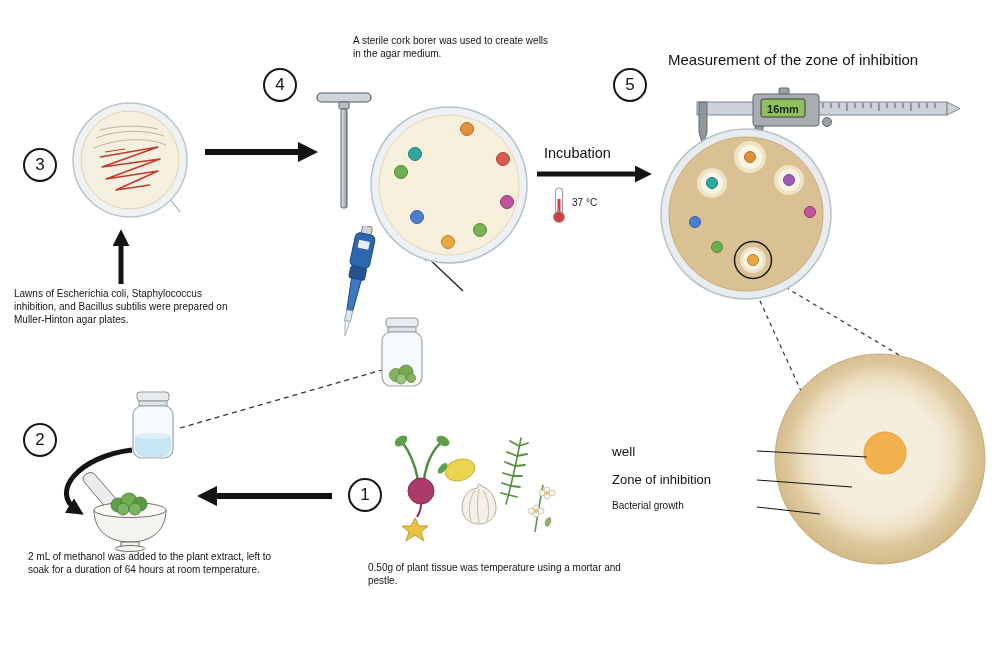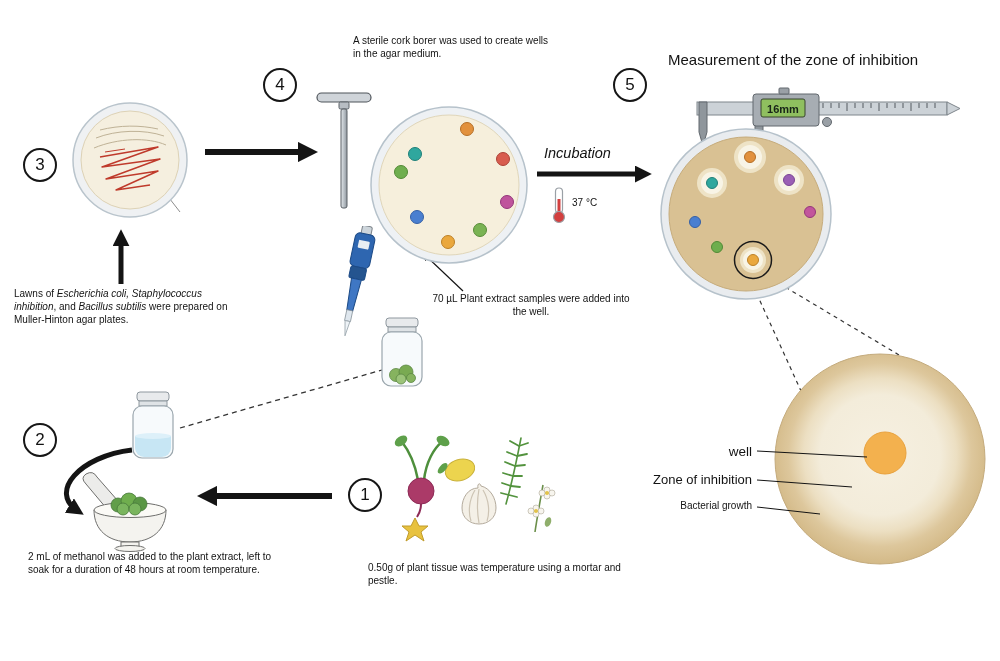--- a/index.html
+++ b/index.html
@@ -5,23 +5,23 @@
   * { margin:0; padding:0; box-sizing:border-box; }
   body { font-family:"Liberation Sans", sans-serif; background:#ffffff; }
   #canvas { position:relative; width:1000px; height:661px; background:#ffffff; color:#131313; overflow:hidden; }
   .abs { position:absolute; }
   .overlay { pointer-events:none; }
   .step-circle {
     position:absolute; width:34px; height:34px; border:2px solid #161616; border-radius:50%;
     background:#fff; display:flex; align-items:center; justify-content:center; font-size:17px;
   }
   .caption { position:absolute; font-size:10px; line-height:1.28; }
-  .italic { font-style:italic; }
+  .italic { }
   .centered { text-align:center; }
-  .right { text-align:right; }
+  .right { }
   svg text { font-family:"Liberation Sans", sans-serif; }
 </style>
 </head>
 <body>
 
 <div id="canvas">
 
   <svg class="abs overlay" style="left:0;top:0" width="1000" height="661" viewBox="0 0 1000 661">
     <defs>
       <marker id="ahBig" viewBox="0 0 10 10" refX="6" refY="5" markerWidth="3.4" markerHeight="3.4" orient="auto-start-reverse">
@@ -122,21 +122,20 @@
     <rect x="16" y="11" width="28" height="5" fill="#dfe3e6" stroke="#8e979e"></rect>
     <rect x="10" y="16" width="40" height="54" rx="9" fill="#f7fafc" stroke="#9aa6ad" stroke-width="1.2"></rect>
     <g stroke="#5b8742" stroke-width="0.8">
       <circle cx="24" cy="59" r="6.5" fill="#86b35f"></circle>
       <circle cx="34" cy="56" r="7" fill="#79aa52"></circle>
       <circle cx="29" cy="63" r="5" fill="#9cc47a"></circle>
       <circle cx="39" cy="62" r="4.5" fill="#86b35f"></circle>
     </g>
   </svg>
 
-  <div class="caption centered" style="left:430px;top:293px;width:202px">70 µL Plant extract samples were added into the well.</div>
 
   <div class="caption italic" style="left:544px;top:144px;font-size:14.5px">Incubation</div>
   <svg class="abs" style="left:550px;top:186px" width="18" height="38" viewBox="0 0 18 38">
     <rect x="5.5" y="2" width="7" height="25" rx="3.5" fill="#ffffff" stroke="#9aa0a6" stroke-width="1.2"></rect>
     <rect x="7.5" y="13" width="3" height="14" fill="#d23f3f"></rect>
     <circle cx="9" cy="31" r="5.5" fill="#d23f3f" stroke="#9aa0a6" stroke-width="1.2"></circle>
   </svg>
   <div class="caption" style="left:572px;top:197px">37 °C</div>
 
   <div class="caption" style="left:668px;top:50px;width:290px;font-size:15px">Measurement of the zone of inhibition</div>
@@ -219,21 +218,21 @@
       <circle cx="42" cy="37" r="7" fill="#619e4a"></circle>
       <circle cx="53" cy="33" r="8" fill="#6fae4e"></circle>
       <circle cx="64" cy="36" r="7" fill="#5a9644"></circle>
       <circle cx="47" cy="41" r="6" fill="#7ab55e"></circle>
       <circle cx="59" cy="41" r="6" fill="#7ab55e"></circle>
     </g>
     <rect x="45" y="74" width="18" height="5" fill="#f4f3ef" stroke="#6f6f6d"></rect>
     <ellipse cx="54" cy="80.5" rx="15" ry="3" fill="#f4f3ef" stroke="#6f6f6d"></ellipse>
   </svg>
 
-  <div class="caption" style="left:28px;top:551px;width:258px">2 mL of methanol was added to the plant extract, left to soak for a duration of 48 hours  at room temperature.</div>
+  <div class="caption" style="left:28px;top:551px;width:258px">2 mL of methanol was added to the plant extract, left to soak for a duration of 64 hours  at room temperature.</div>
 
   <svg class="abs" style="left:388px;top:430px" width="185" height="122" viewBox="0 0 185 122">
     <g>
       <path d="M30,50 C27,34 22,22 14,12" fill="none" stroke="#4e8f3c" stroke-width="2.5"></path>
       <path d="M36,50 C38,32 46,18 54,12" fill="none" stroke="#4e8f3c" stroke-width="2.5"></path>
       <ellipse cx="13" cy="11" rx="7" ry="4.5" fill="#5ea04a" transform="rotate(-35 13 11)"></ellipse>
       <ellipse cx="55" cy="11" rx="7" ry="4.5" fill="#5ea04a" transform="rotate(30 55 11)"></ellipse>
       <circle cx="33" cy="61" r="13" fill="#ab3a68" stroke="#8d2a56"></circle>
       <path d="M33,74 C33,80 31,84 29,87" fill="none" stroke="#8d2a56" stroke-width="2"></path>
     </g>

